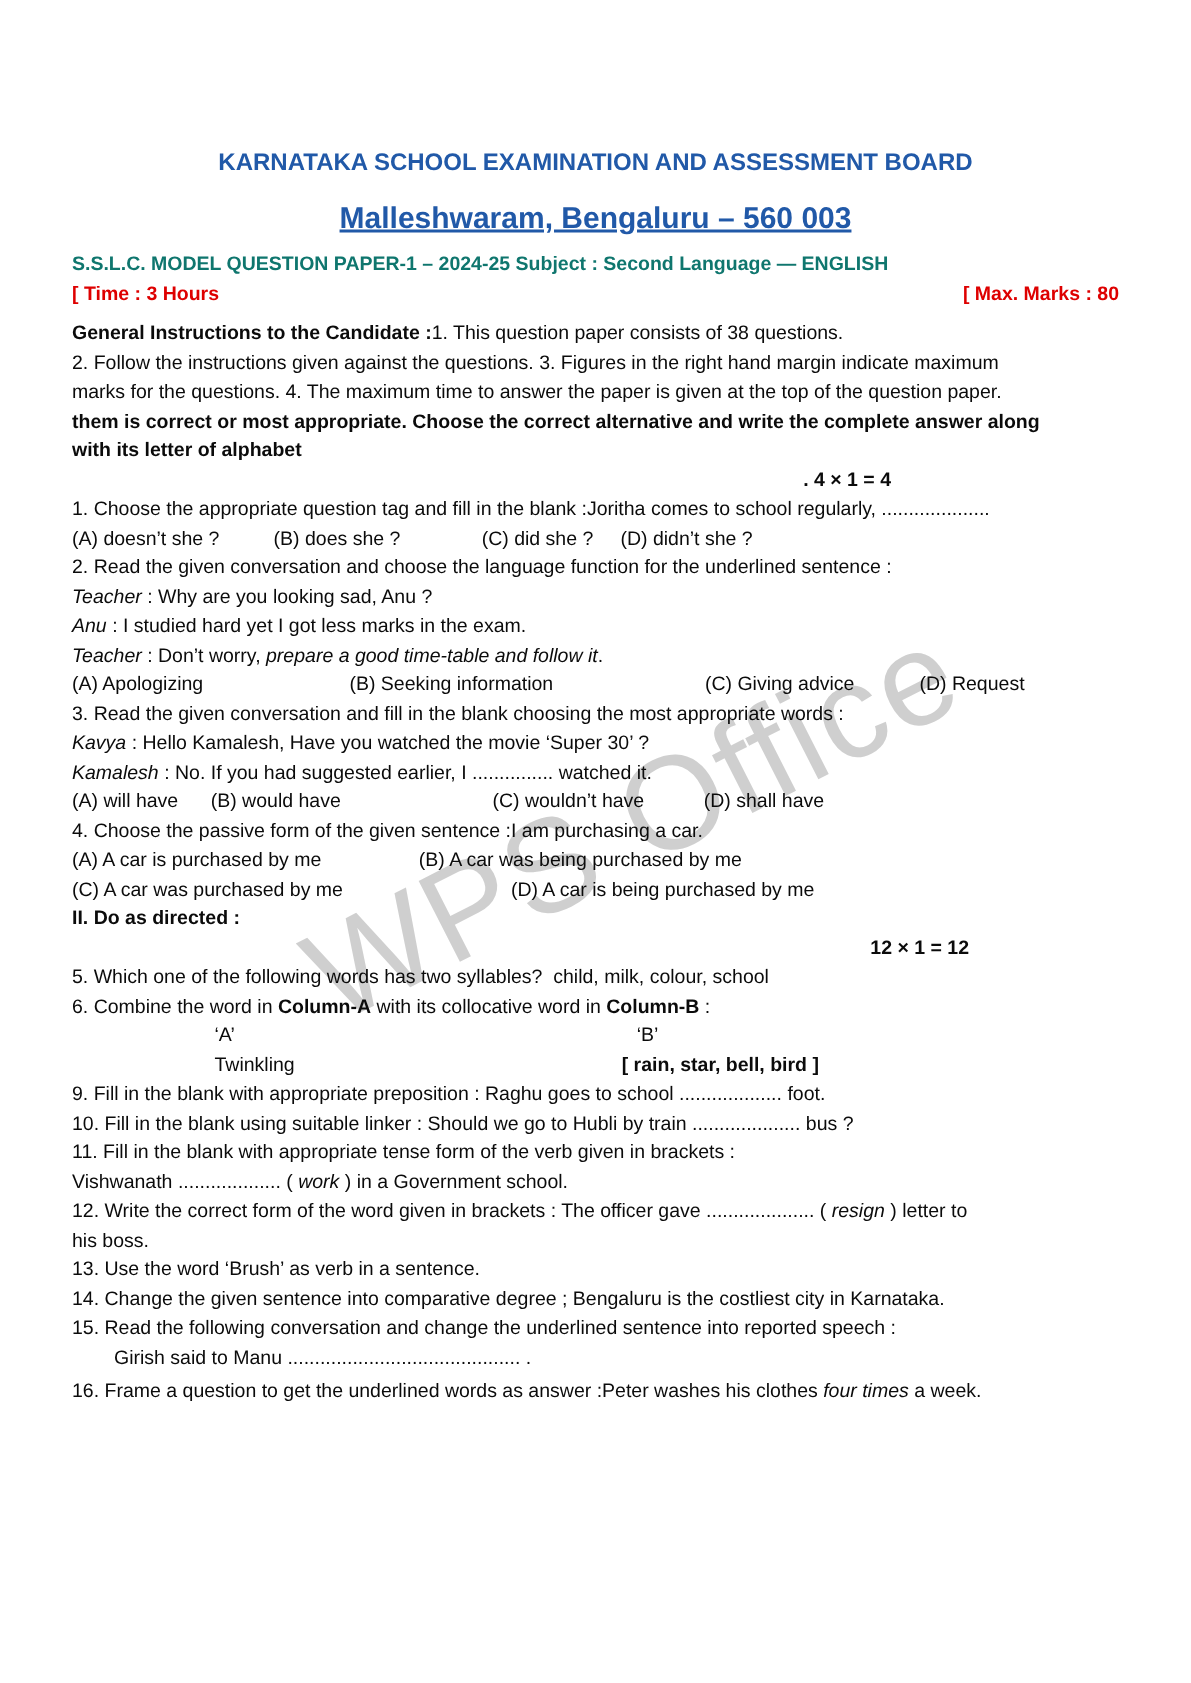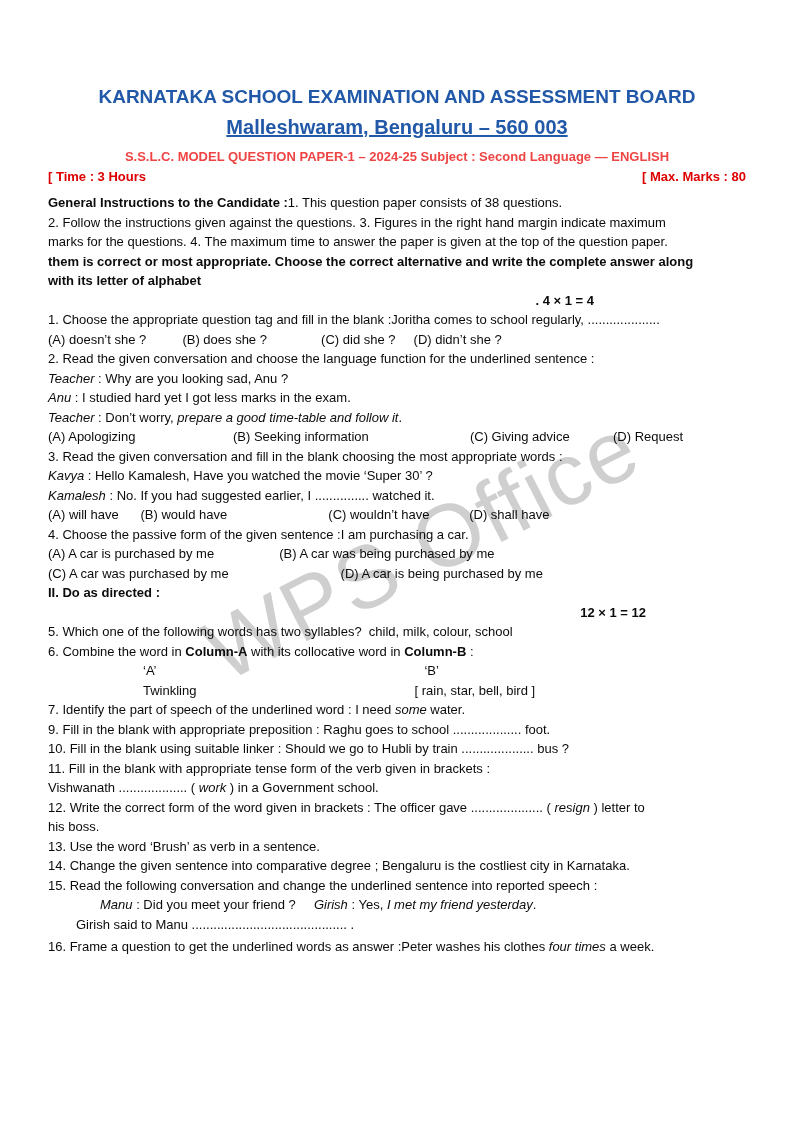--- a/index.html
+++ b/index.html
@@ -29,43 +29,43 @@
     z-index: 0;
     pointer-events: none;
     letter-spacing: 2px;
   }
   .content {
     position: relative;
     z-index: 1;
     padding: 84px 48px 0 48px;
   }
   .title {
-    margin: 0;
+    margin: 12px;
     text-align: center;
-    font-size: 19px;
+    font-size: 16px;
     line-height: 26px;
     font-weight: 700;
     color: #2159A8;
   }
   .subtitle {
     margin: 5px 0 0 0;
     text-align: center;
     font-size: 20px;
     line-height: 25px;
     font-weight: 700;
     color: #2159A8;
     text-decoration: underline;
   }
   .paper-title {
     margin-top: 8px;
-    text-align: center;
+    text-align: left;
     font-size: 13px;
     line-height: 17px;
     font-weight: 700;
-    color: #ef4444;
+    color: #0f766e;
   }
   .time-marks {
     margin-top: 3px;
     display: flex;
     justify-content: space-between;
     font-size: 13px;
     line-height: 17px;
     font-weight: 700;
     color: #DE0000;
   }
@@ -113,29 +113,27 @@
         <div class="line"><span class="i">Kamalesh</span><span> : No. If you had suggested earlier, I ............... watched it.</span></div>
         <div class="line"><span>(A) will have      (B) would have                            (C) wouldn’t have           (D) shall have</span></div>
         <div class="line"><span>4. Choose the passive form of the given sentence :I am purchasing a car.</span></div>
         <div class="line"><span>(A) A car is purchased by me                  (B) A car was being purchased by me</span></div>
         <div class="line"><span>(C) A car was purchased by me                               (D) A car is being purchased by me</span></div>
         <div class="line"><span class="b">II. Do as directed :</span></div>
         <div class="line" style="text-align: right; padding-right: 100px;"><span class="b">12 × 1 = 12</span></div>
         <div class="line"><span>5. Which one of the following words has two syllables?  child, milk, colour, school</span></div>
         <div class="line"><span>6. Combine the word in </span><span class="b">Column-A</span><span> with its collocative word in </span><span class="b">Column-B</span><span> :</span></div>
         <div class="line"><span style="margin-left: 95px;">‘A’</span><span style="margin-left: 268px;">‘B’</span></div>
-        <div class="line"><span style="margin-left: 95px;">Twinkling</span><span style="margin-left: 218px;">[ rain, star, bell, bird ]</span></div>
-        <div class="line"><span>7. Identify the part of speech of the underlined word : I need </span><span class="i">some</span><span> water.</span></div>
+        <div class="line"><span style="margin-left: 95px;">Twinkling</span><span style="margin-left: 218px; font-weight: bold;">[ rain, star, bell, bird ]</span></div>
         <div class="line"><span>9. Fill in the blank with appropriate preposition : Raghu goes to school ................... foot.</span></div>
         <div class="line"><span>10. Fill in the blank using suitable linker : Should we go to Hubli by train .................... bus ?</span></div>
         <div class="line"><span>11. Fill in the blank with appropriate tense form of the verb given in brackets :</span></div>
         <div class="line"><span>Vishwanath ................... ( </span><span class="i">work</span><span> ) in a Government school.</span></div>
         <div class="line"><span>12. Write the correct form of the word given in brackets : The officer gave .................... ( </span><span class="i">resign</span><span> ) letter to</span></div>
         <div class="line"><span>his boss.</span></div>
         <div class="line"><span>13. Use the word ‘Brush’ as verb in a sentence.</span></div>
         <div class="line"><span>14. Change the given sentence into comparative degree ; Bengaluru is the costliest city in Karnataka.</span></div>
         <div class="line"><span>15. Read the following conversation and change the underlined sentence into reported speech :</span></div>
-        <div class="line"><span class="i" style="margin-left: 52px;">Manu</span><span> : Did you meet your friend ?     </span><span class="i">Girish</span><span> : Yes, </span><span class="i">I met my friend yesterday</span><span>.</span></div>
         <div class="line"><span style="margin-left: 28px;">Girish said to Manu ........................................... .</span></div>
         <div class="line" style="margin-top: 3px;"><span>16. Frame a question to get the underlined words as answer :Peter washes his clothes </span><span class="i">four times</span><span> a week.</span></div>
       </div>
   </div>
 </div>
 
 </body></html>

